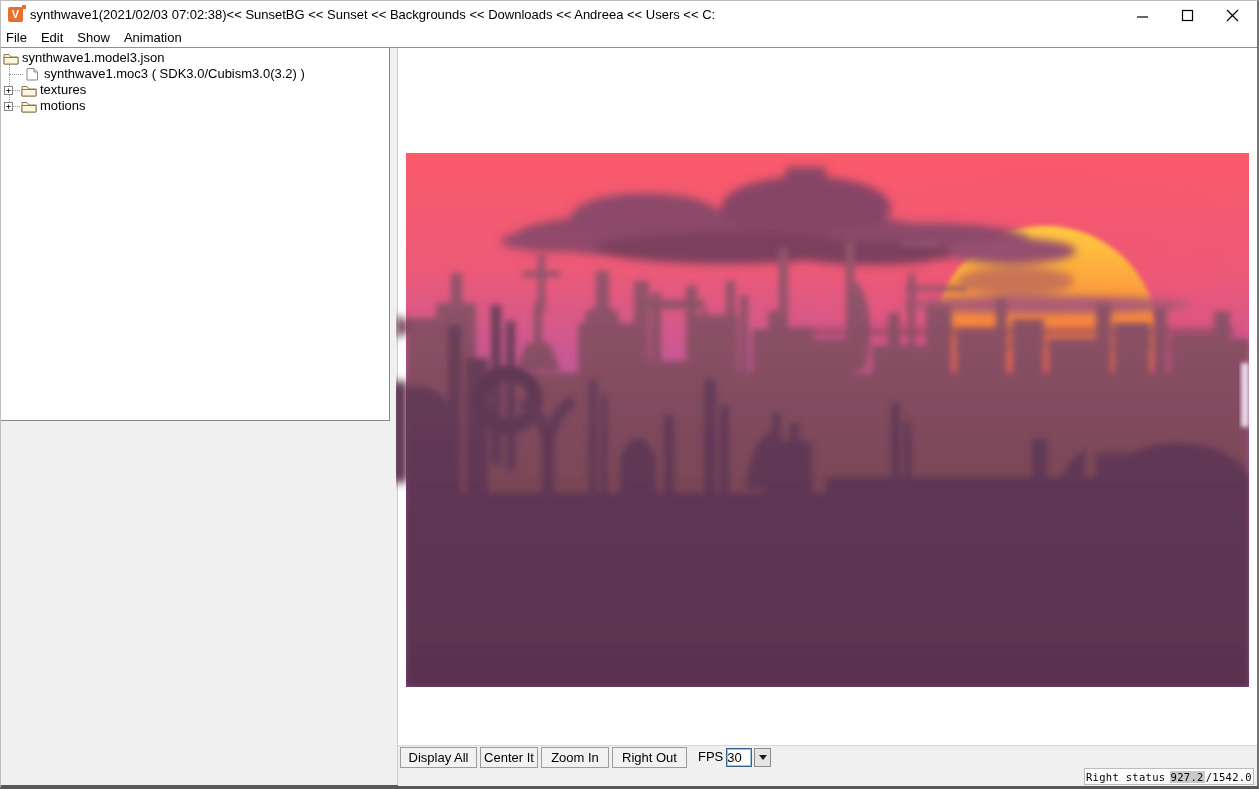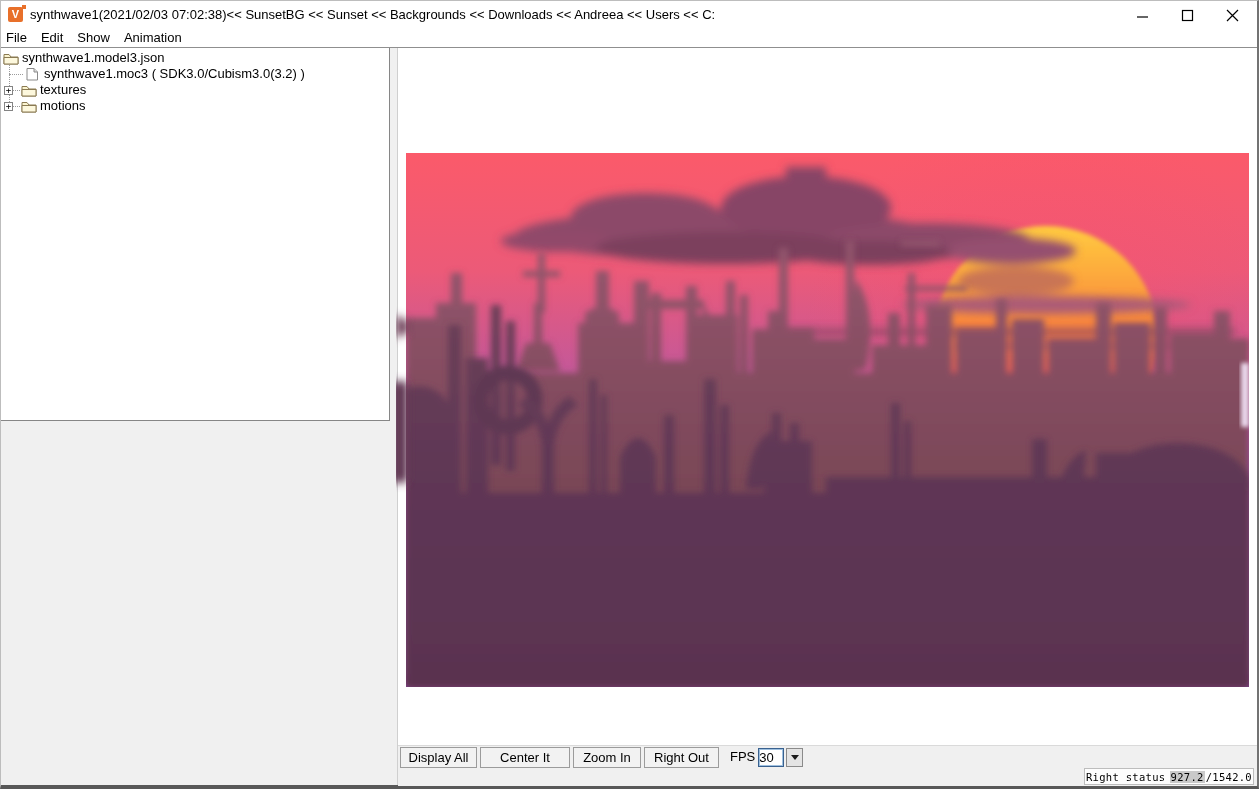--- a/index.html
+++ b/index.html
@@ -38,21 +38,21 @@
 
   .splitter{position:absolute;left:389px;top:47px;width:7px;bottom:0;background:#f0f0f0;}
 
   
   .right-panel{position:absolute;left:396px;top:47px;right:0;bottom:0;background:#fff;border-left:1px solid #cfcfcf;}
   .artwork{position:absolute;left:-2px;top:105px;width:853px;height:534px;}
 
   .viewer-toolbar{position:absolute;left:0;right:0;top:697px;height:23px;background:#f0f0f0;border-top:1px solid #dadada;display:flex;align-items:flex-start;}
   .tb-btn{height:21px;margin-top:1px;line-height:19px;}
   .tb-b0{margin-left:2px;width:77px;}
-  .tb-b1{margin-left:3px;width:90px;}
+  .tb-b1{margin-left:3px;width:58px;}
   .tb-b2{margin-left:3px;width:68px;}
   .tb-b3{margin-left:3px;width:75px;}
   .fps-label{margin-left:11px;line-height:22px;font-size:13px;}
   .fps-field{box-sizing:border-box;margin-left:3px;margin-top:2px;width:26px;height:19px;background:#fff;border:1px solid #39618f;box-shadow:0 0 0 1px #9fc0df inset;font-size:13px;line-height:17px;padding-left:0;}
   .fps-arrow{box-sizing:border-box;margin-left:2px;margin-top:2px;width:17px;height:19px;background:#e4e4e4;border:1px solid #8a8a8a;display:flex;align-items:center;justify-content:center;}
   .fps-arrow .tri{width:0;height:0;border-left:4px solid transparent;border-right:4px solid transparent;border-top:5px solid #1a1a1a;}
 
   .status-strip{position:absolute;left:0;right:0;top:720px;height:18px;background:#f0f0f0;}
   .status-field{position:absolute;right:3px;top:0;width:170px;height:17px;background:#fdfdfd;border:1px solid #bdbdbd;box-sizing:border-box;display:flex;align-items:center;justify-content:center;font-family:"DejaVu Sans Mono",monospace;font-size:10.5px;letter-spacing:0.3px;white-space:pre;}
   .status-field .gap{display:inline-block;width:13px;}

